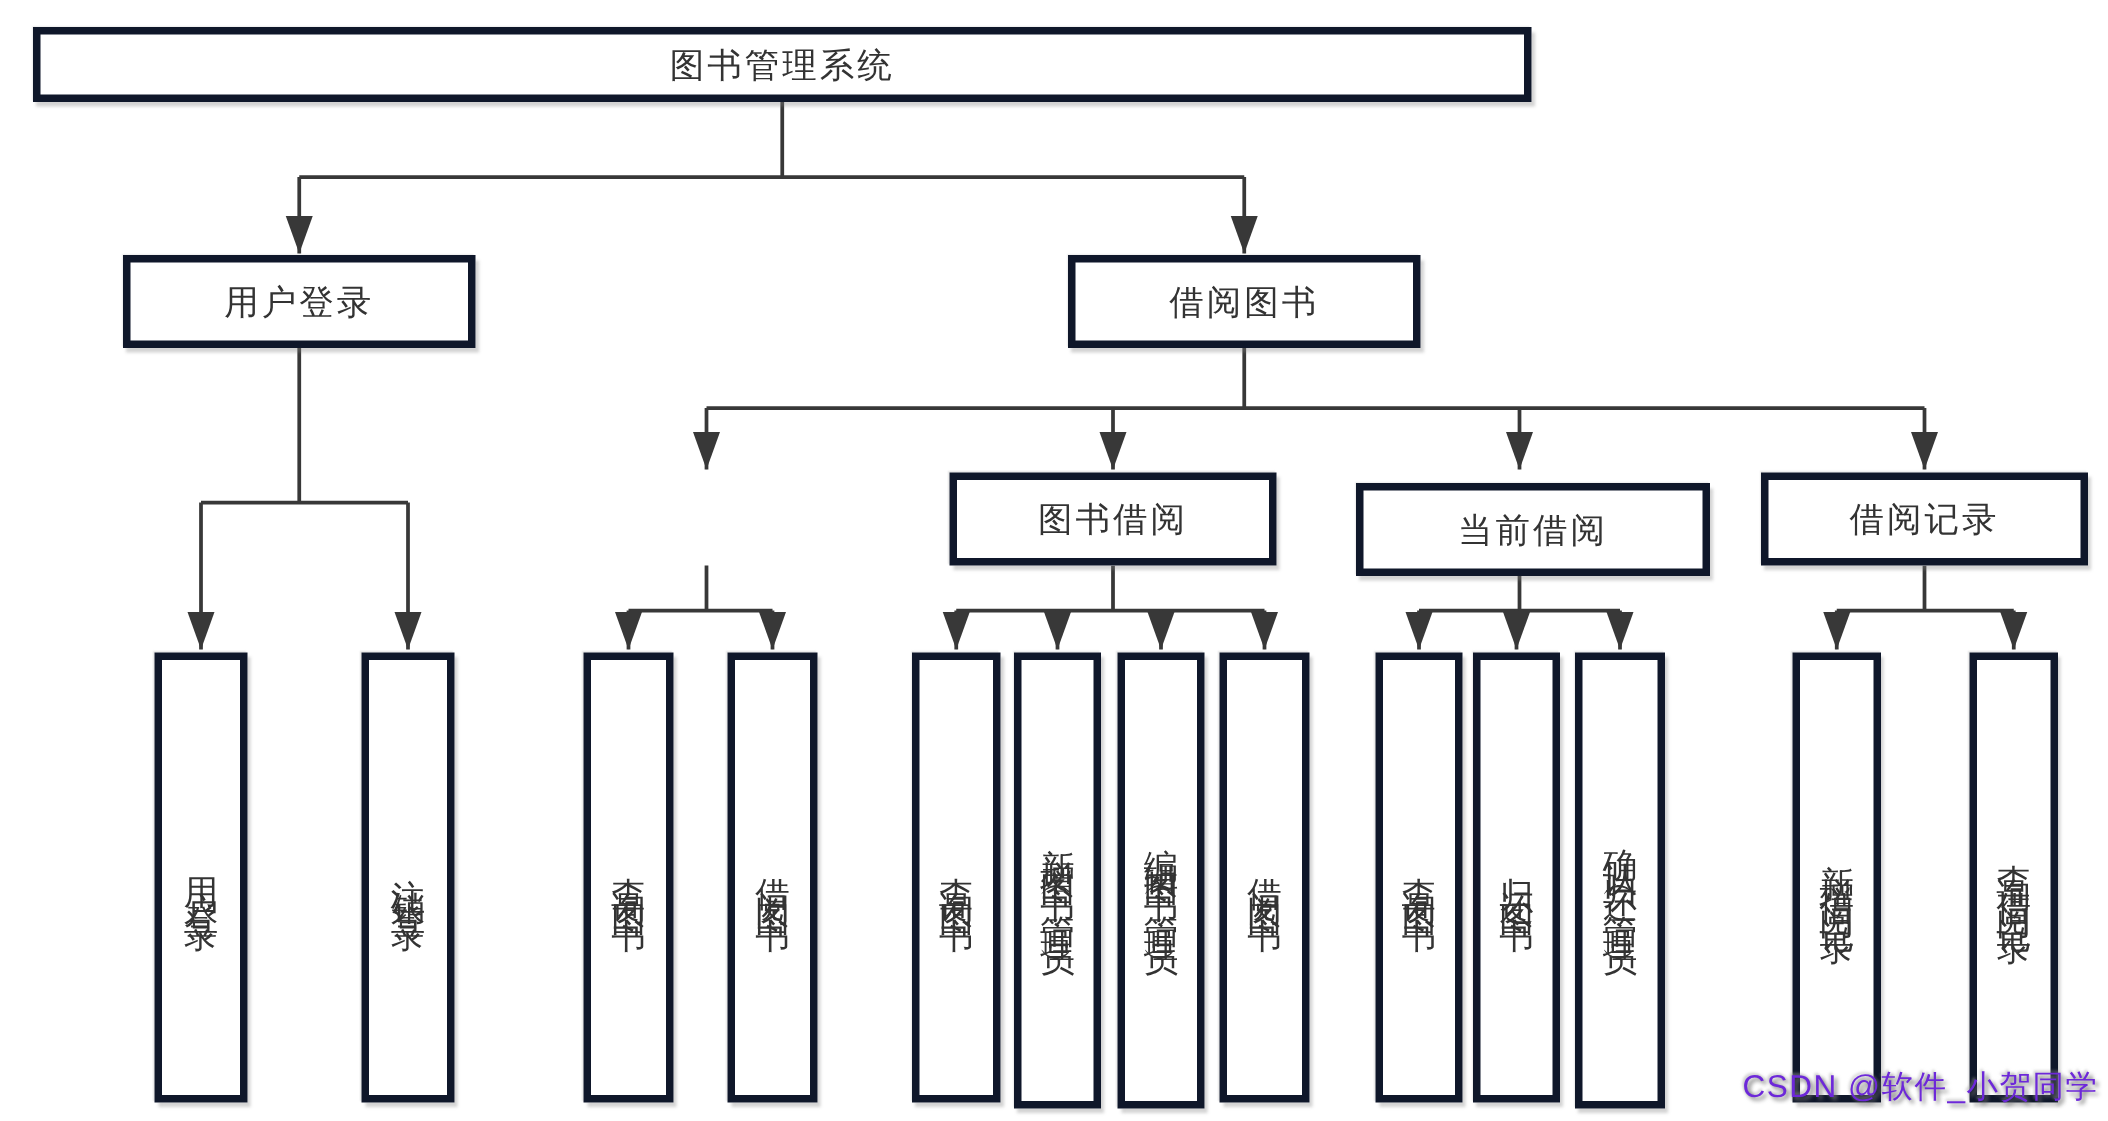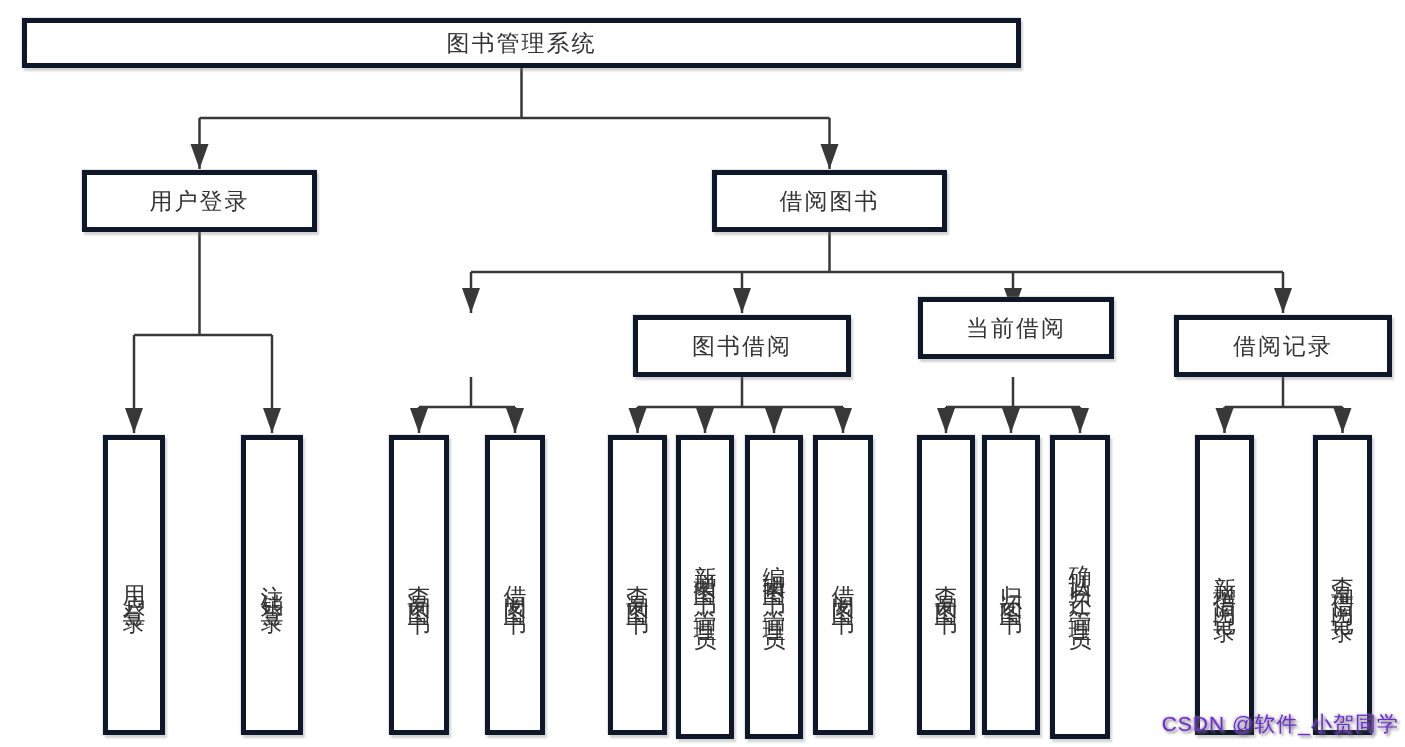--- a/index.html
+++ b/index.html
@@ -112,21 +112,21 @@
   <div class="node" style="left:82px; top:170px; width:235px; height:62px;">
     <span class="lbl">用户登录</span>
   </div>
   <div class="node" style="left:712px; top:170px; width:235px; height:62px;">
     <span class="lbl">借阅图书</span>
   </div>
 
   <div class="node" style="left:633px; top:315px; width:218px; height:62px;">
     <span class="lbl">图书借阅</span>
   </div>
-  <div class="node" style="left:904px; top:297px; width:196px; height:62px;margin-left:14px;">
+  <div class="node" style="left:904px; top:322px; width:236px; height:62px;">
     <span class="lbl">当前借阅</span>
   </div>
   <div class="node" style="left:1174px; top:315px; width:218px; height:62px;">
     <span class="lbl">借阅记录</span>
   </div>
 
   <div class="node v" style="left:103px; top:435px; width:62px; height:300px;">
     <span class="lbl">用户登录</span>
   </div>
   <div class="node v" style="left:241px; top:435px; width:62px; height:300px;">

